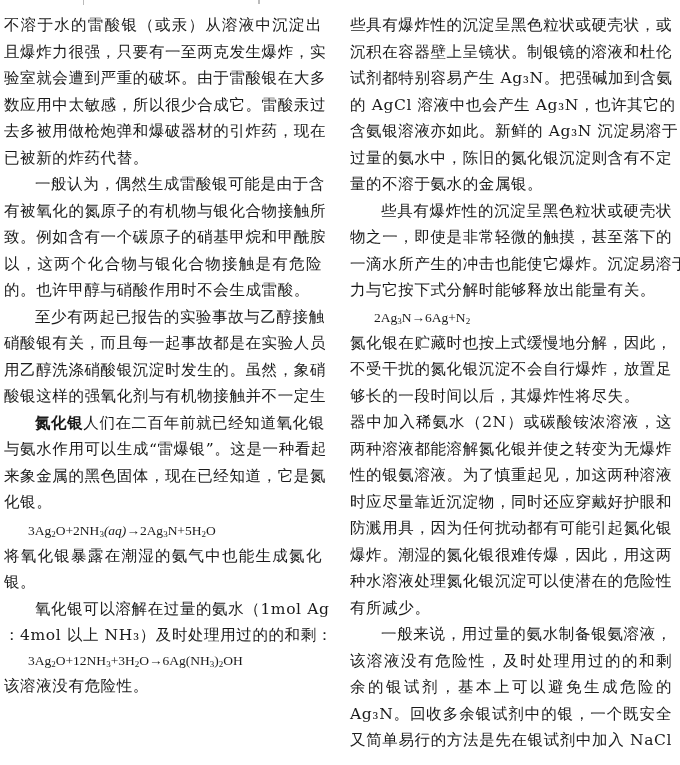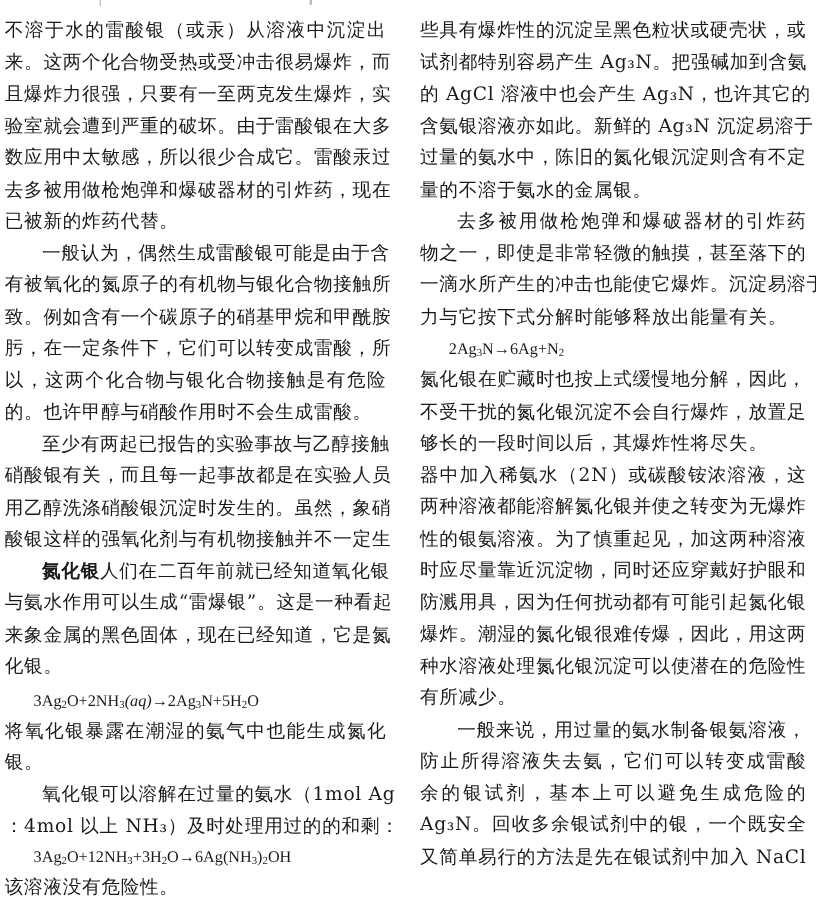--- a/index.html
+++ b/index.html
@@ -33,31 +33,29 @@
 </head>
 <body>
 
 <div class="page">
 
   <div class="artifact" style="left:83px;top:0;width:1px;height:5px;"></div>
   <div class="artifact" style="left:258px;top:0;width:2px;height:4px;"></div>
 
   <div class="col left">
     <div class="line">不溶于水的雷酸银（或汞）从溶液中沉淀出</div>
-    <div class="line">来。这两个化合物受热或受冲击很易爆炸，而</div>
     <div class="line">且爆炸力很强，只要有一至两克发生爆炸，实</div>
     <div class="line">验室就会遭到严重的破坏。由于雷酸银在大多</div>
     <div class="line">数应用中太敏感，所以很少合成它。雷酸汞过</div>
     <div class="line">去多被用做枪炮弹和爆破器材的引炸药，现在</div>
     <div class="line last">已被新的炸药代替。</div>
 
     <div class="line indent">一般认为，偶然生成雷酸银可能是由于含</div>
     <div class="line">有被氧化的氮原子的有机物与银化合物接触所</div>
     <div class="line">致。例如含有一个碳原子的硝基甲烷和甲酰胺</div>
-    <div class="line">肟，在一定条件下，它们可以转变成雷酸，所</div>
     <div class="line">以，这两个化合物与银化合物接触是有危险</div>
     <div class="line last">的。也许甲醇与硝酸作用时不会生成雷酸。</div>
 
     <div class="line indent">至少有两起已报告的实验事故与乙醇接触</div>
     <div class="line">硝酸银有关，而且每一起事故都是在实验人员</div>
     <div class="line">用乙醇洗涤硝酸银沉淀时发生的。虽然，象硝</div>
     <div class="line">酸银这样的强氧化剂与有机物接触并不一定生</div>
 
     <div class="line indent" style="display:flex;justify-content:flex-start;">
       <span class="b">氮化银</span>
@@ -79,27 +77,28 @@
     <div class="formula">
       <span>3Ag</span><sub>2</sub><span>O+12NH</span><sub>3</sub><span>+3H</span><sub>2</sub><span>O</span><span>→</span><span>6Ag(NH</span><sub>3</sub><span>)</span><sub>2</sub><span>OH</span>
     </div>
 
     <div class="line last">该溶液没有危险性。</div>
 
   </div>
 
   <div class="col right">
     <div class="line">些具有爆炸性的沉淀呈黑色粒状或硬壳状，或</div>
+    <div class="line">沉积在容器壁上呈镜状。制银镜的溶液和杜伦</div>
     <div class="line">试剂都特别容易产生 Ag₃N。把强碱加到含氨</div>
     <div class="line">的 AgCl 溶液中也会产生 Ag₃N，也许其它的</div>
     <div class="line">含氨银溶液亦如此。新鲜的 Ag₃N 沉淀易溶于</div>
     <div class="line">过量的氨水中，陈旧的氮化银沉淀则含有不定</div>
     <div class="line last">量的不溶于氨水的金属银。</div>
 
-    <div class="line indent">去多被用做枪炮弹和爆破器材的引炸药</div>
+    <div class="line indent">些具有爆炸性的沉淀呈黑色粒状或硬壳状</div>
     <div class="line">物之一，即使是非常轻微的触摸，甚至落下的</div>
     <div class="line">一滴水所产生的冲击也能使它爆炸。沉淀易溶于</div>
     <div class="line last">力与它按下式分解时能够释放出能量有关。</div>
 
     <div class="formula" style="margin-top:2px;">
       <span>2Ag</span><sub>3</sub><span>N</span><span>→</span><span>6Ag+N</span><sub>2</sub>
     </div>
 
     <div class="line">氮化银在贮藏时也按上式缓慢地分解，因此，</div>
     <div class="line">不受干扰的氮化银沉淀不会自行爆炸，放置足</div>
@@ -108,20 +107,20 @@
     <div class="line">器中加入稀氨水（2N）或碳酸铵浓溶液，这</div>
     <div class="line">两种溶液都能溶解氮化银并使之转变为无爆炸</div>
     <div class="line">性的银氨溶液。为了慎重起见，加这两种溶液</div>
     <div class="line">时应尽量靠近沉淀物，同时还应穿戴好护眼和</div>
     <div class="line">防溅用具，因为任何扰动都有可能引起氮化银</div>
     <div class="line">爆炸。潮湿的氮化银很难传爆，因此，用这两</div>
     <div class="line">种水溶液处理氮化银沉淀可以使潜在的危险性</div>
     <div class="line last">有所减少。</div>
 
     <div class="line indent">一般来说，用过量的氨水制备银氨溶液，</div>
-    <div class="line">防止所得溶液失去氨，它们可以转变成雷酸</div>
+    <div class="line">该溶液没有危险性，及时处理用过的的和剩</div>
     <div class="line">余的银试剂，基本上可以避免生成危险的</div>
     <div class="line">Ag₃N。回收多余银试剂中的银，一个既安全</div>
     <div class="line">又简单易行的方法是先在银试剂中加入 NaCl</div>
 
   </div>
 
 </div>
 
 </body></html>

